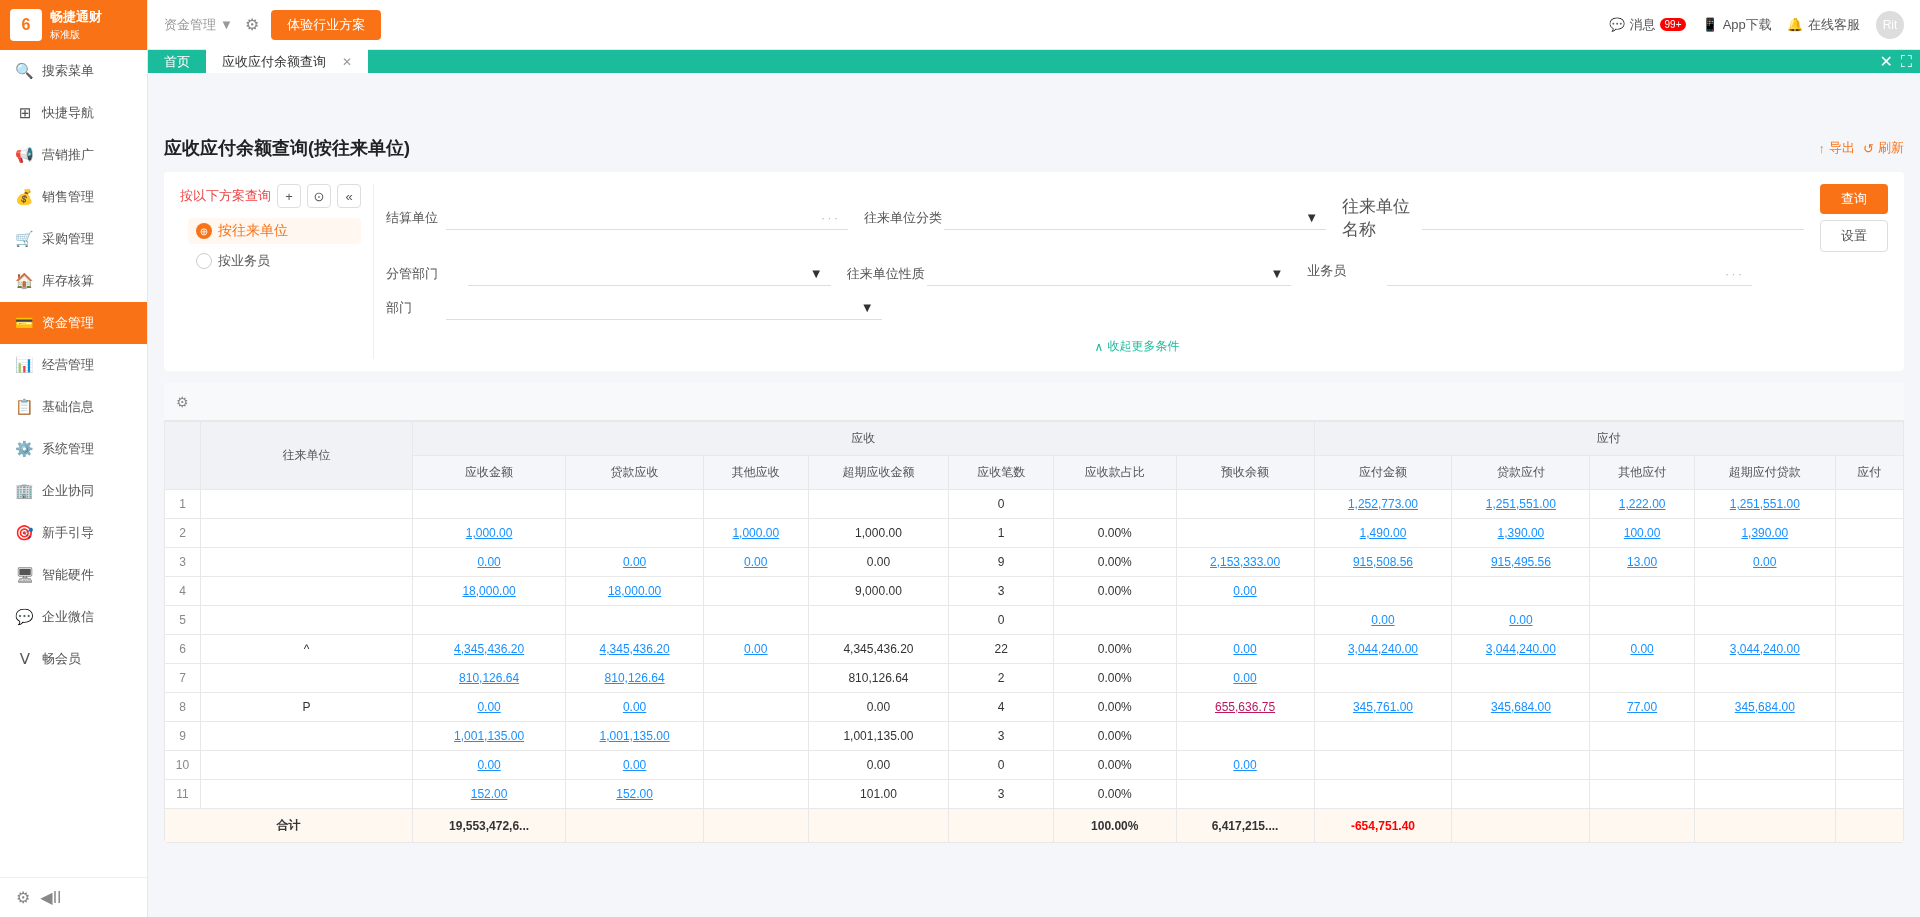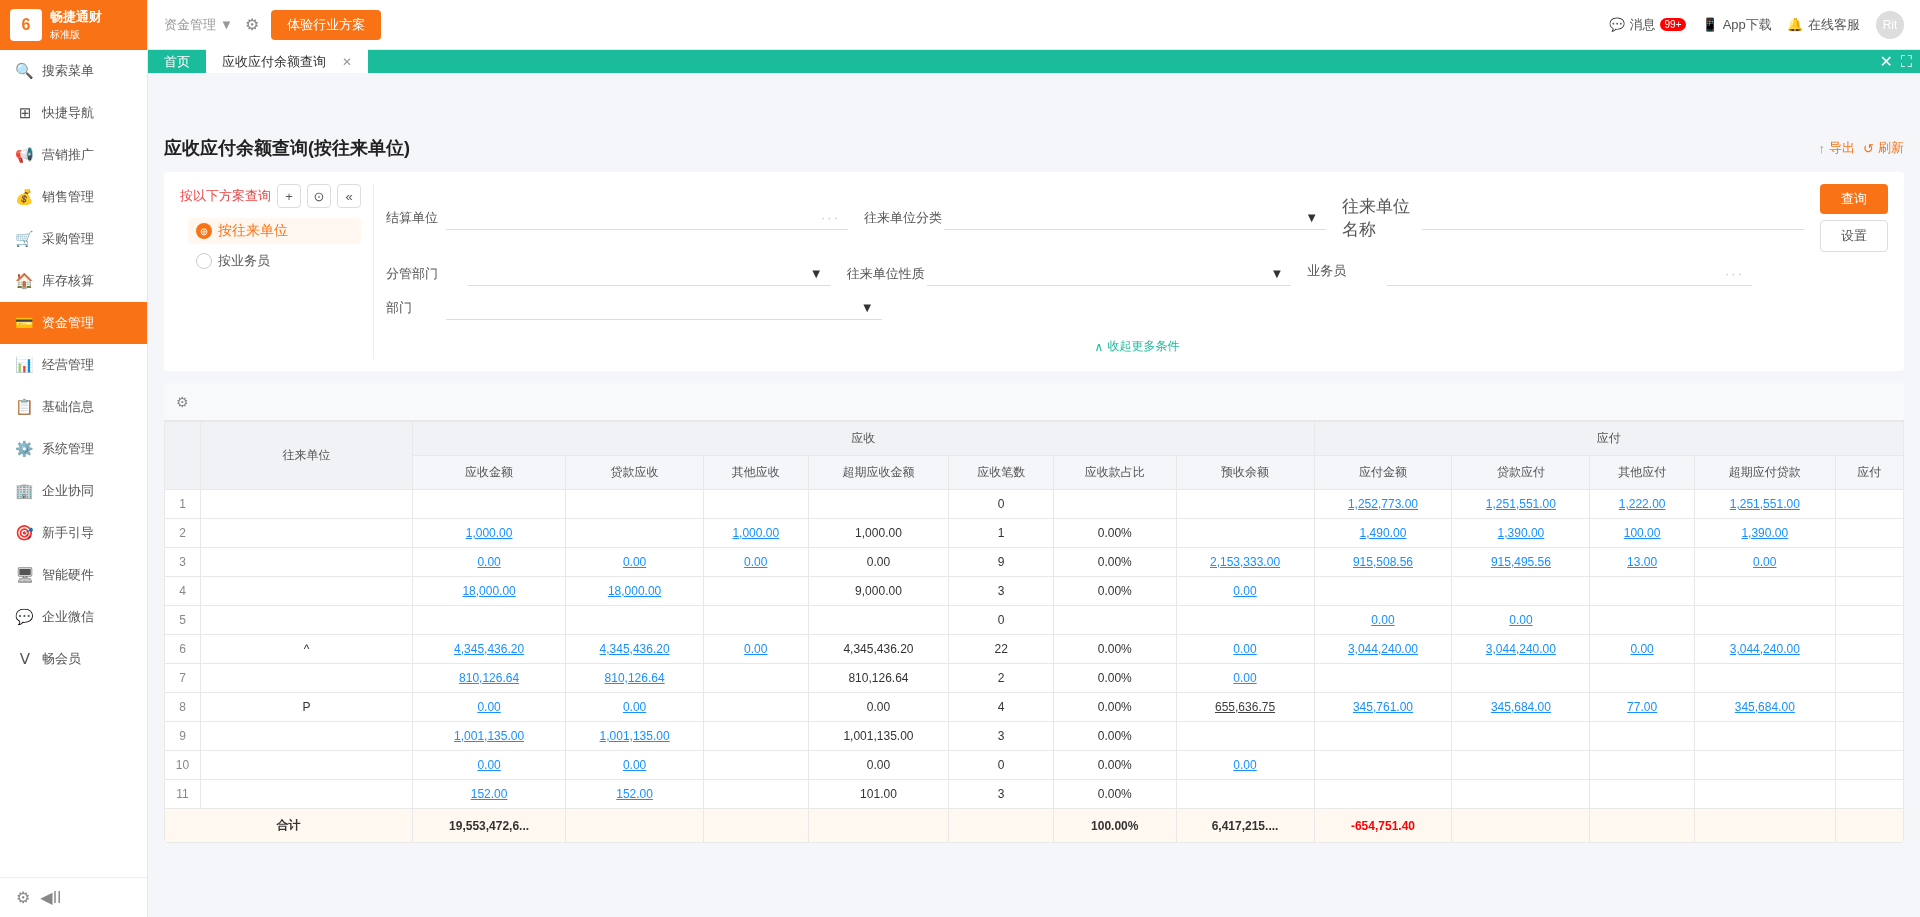--- a/index.html
+++ b/index.html
@@ -453,21 +453,21 @@
   </tr>
                 <tr>
     <td>8</td>
     <td class="">P</td>
     <td style="color:#1890ff; text-decoration:underline; cursor:pointer;">0.00</td>
     <td style="color:#1890ff; text-decoration:underline; cursor:pointer;">0.00</td>
     <td style=""></td>
     <td>0.00</td>
     <td>4</td>
     <td>0.00%</td>
-    <td style="color:#404040; text-decoration:underline; cursor:pointer;margin-top:24px;">655,636.75</td>
+    <td style="color:#be185d; text-decoration:underline; cursor:pointer;margin-top:24px;">655,636.75</td>
     <td style="color:#1890ff; text-decoration:underline; cursor:pointer;border-radius:11px;">345,761.00</td>
     <td style="color:#1890ff; text-decoration:underline; cursor:pointer;">345,684.00</td>
     <td style="color:#1890ff; text-decoration:underline; cursor:pointer;">77.00</td>
     <td style="color:#1890ff; text-decoration:underline; cursor:pointer;">345,684.00</td>
     <td></td>
   </tr>
                 <tr>
     <td>9</td>
     <td class="blurred"></td>
     <td style="color:#1890ff; text-decoration:underline; cursor:pointer;">1,001,135.00</td>

